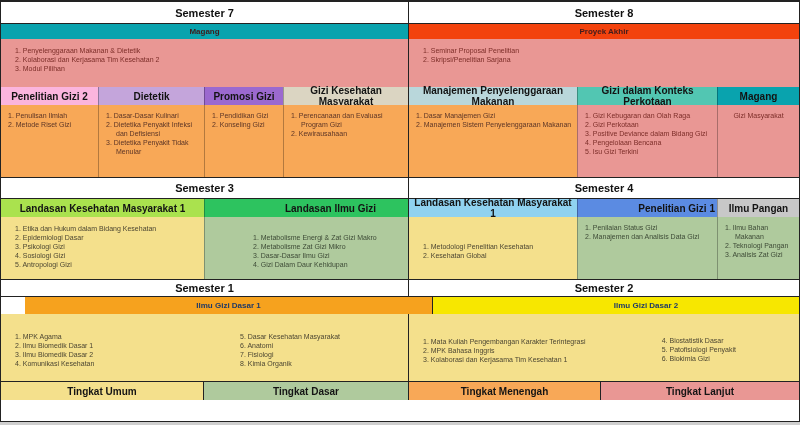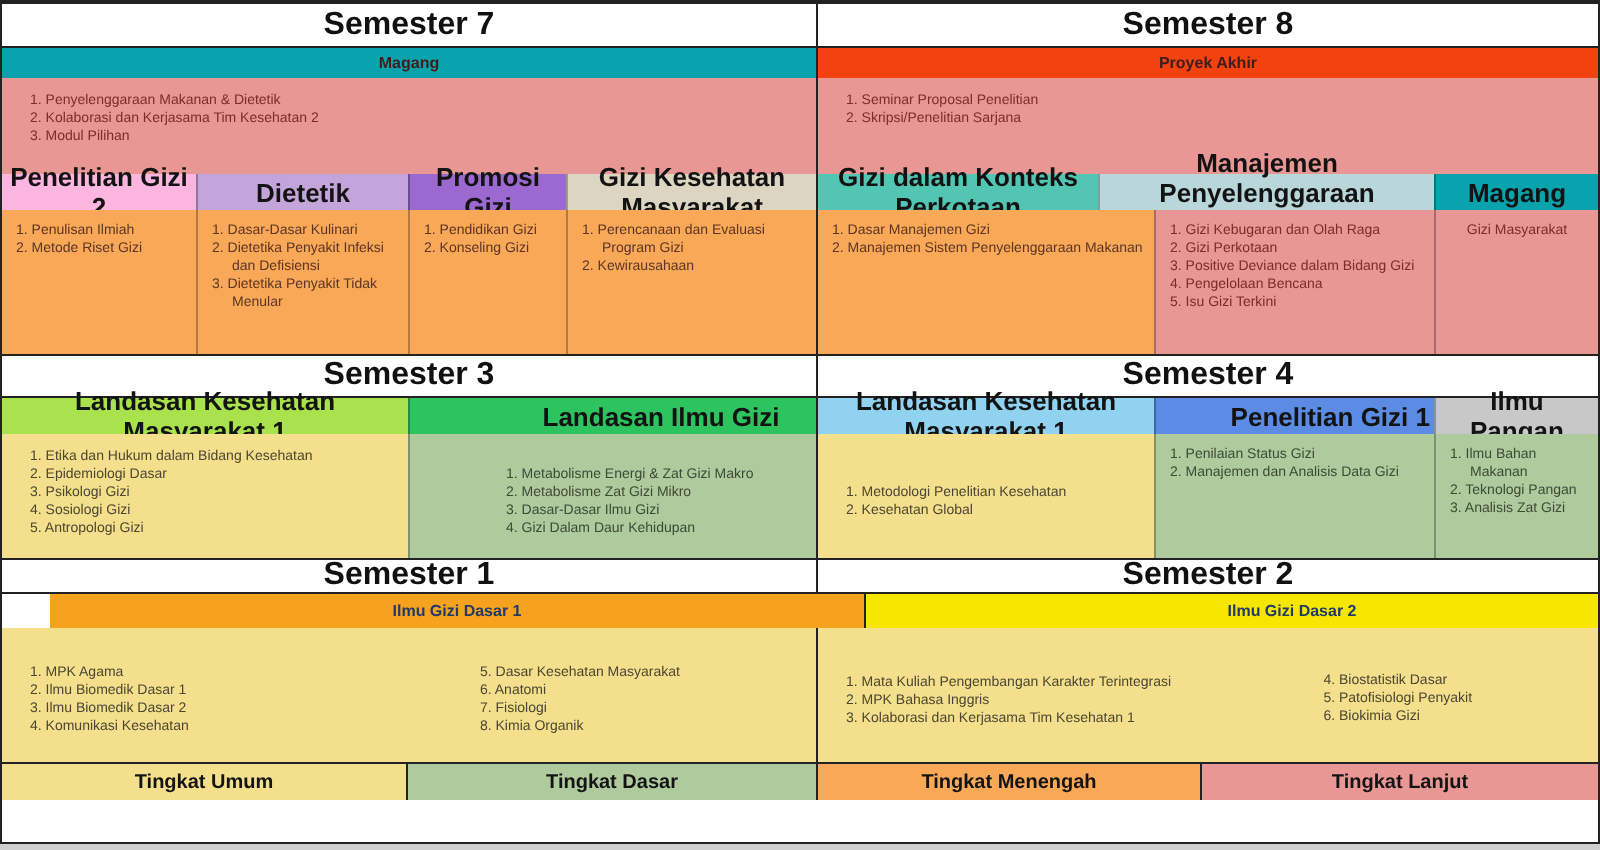--- a/index.html
+++ b/index.html
@@ -10,31 +10,31 @@
     font-family:"Liberation Sans","DejaVu Sans",sans-serif;
     display:flex;flex-direction:column;
   }
   .row{display:flex;flex-direction:row;width:100%;flex:0 0 auto;}
   .half{display:flex;flex-direction:row;height:100%;}
   .half.L{width:407px;flex:0 0 407px;}
   .half.R{flex:1 1 auto;border-left:1px solid #222;}
   .trow{border-top:1px solid #222;border-bottom:1px solid #222;}
   .title-cell{
     flex:1;display:flex;align-items:center;justify-content:center;
-    font-size:16px;font-weight:bold;color:#111;background:#fff;
+    font-size:11px;font-weight:bold;color:#111;background:#fff;
   }
   .track-hdr{
     flex:1;display:flex;align-items:center;justify-content:center;
     font-size:8px;font-weight:bold;color:#3f1d1d;
   }
   .col{height:100%;display:flex;flex-direction:column;}
   .col + .col{border-left:1px solid rgba(0,0,0,0.28);}
   .col-hdr{
     display:flex;align-items:center;justify-content:center;
-    font-size:13px;font-weight:bold;color:#131313;height:100%;
+    font-size:10px;font-weight:bold;color:#131313;height:100%;
     text-align:center;padding:0 2px;
   }
   .body-list{padding:6px 4px 2px 7px;}
   .pad-wide{padding:7px 6px 2px 14px;}
   .item{
     font-size:7px;line-height:9px;
     padding-left:10px;text-indent:-10px;
   }
   .ink-salmon .item{color:#7c2d28;}
   .ink-orange .item{color:#5c3526;}
@@ -137,25 +137,25 @@
           <div class="col-hdr">Dietetik</div>
         </div>
       <div class="col w5c bg-purple">
           <div class="col-hdr">Promosi Gizi</div>
         </div>
       <div class="col w5d bg-beige">
           <div class="col-hdr">Gizi Kesehatan Masyarakat</div>
         </div>
     </div>
     <div class="half R">
+      <div class="col w6a bg-bluegray">
+          <div class="col-hdr">Manajemen Penyelenggaraan Makanan</div>
+        </div>
       <div class="col w6b bg-mint">
           <div class="col-hdr">Gizi dalam Konteks Perkotaan</div>
-        </div>
-      <div class="col w6a bg-bluegray">
-          <div class="col-hdr">Manajemen Penyelenggaraan Makanan</div>
         </div>
       <div class="col w6c bg-teal">
           <div class="col-hdr">Magang</div>
         </div>
     </div>
   </div>
 
   <div class="row h-body2">
     <div class="half L">
       <div class="col w5a bg-orange body-list ink-orange">

